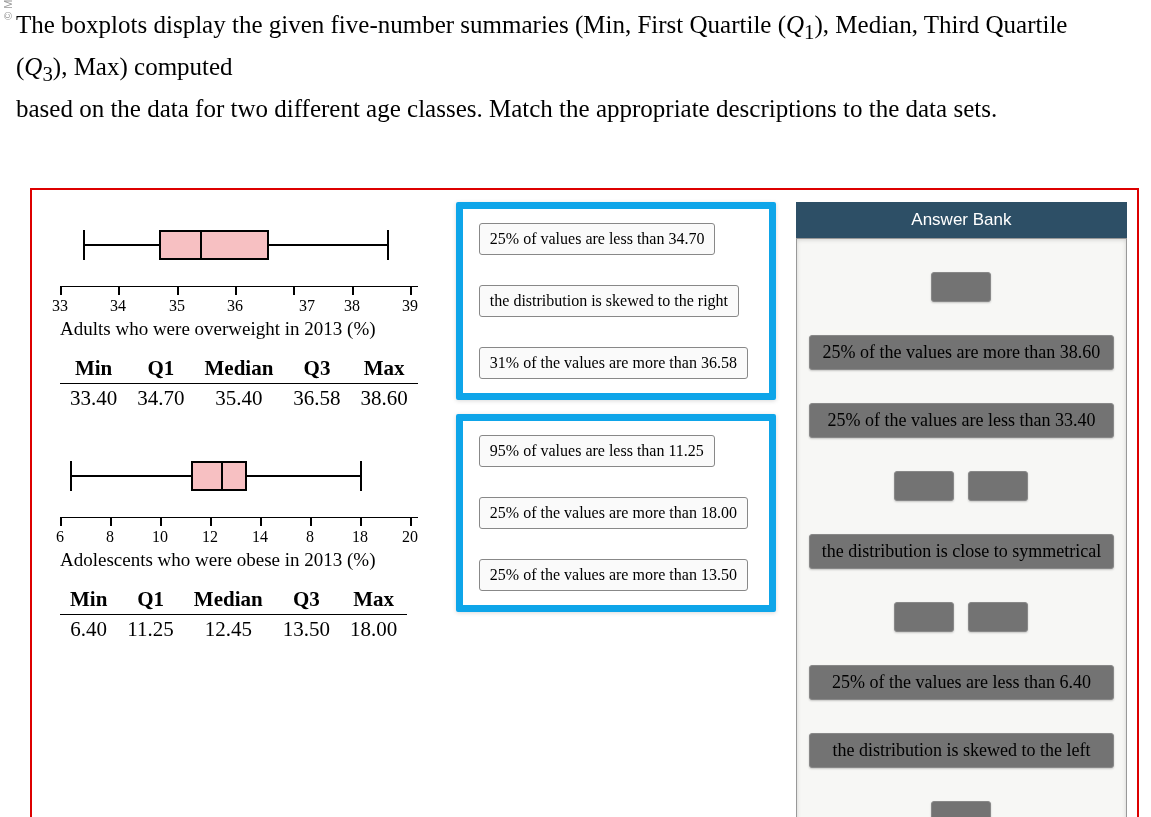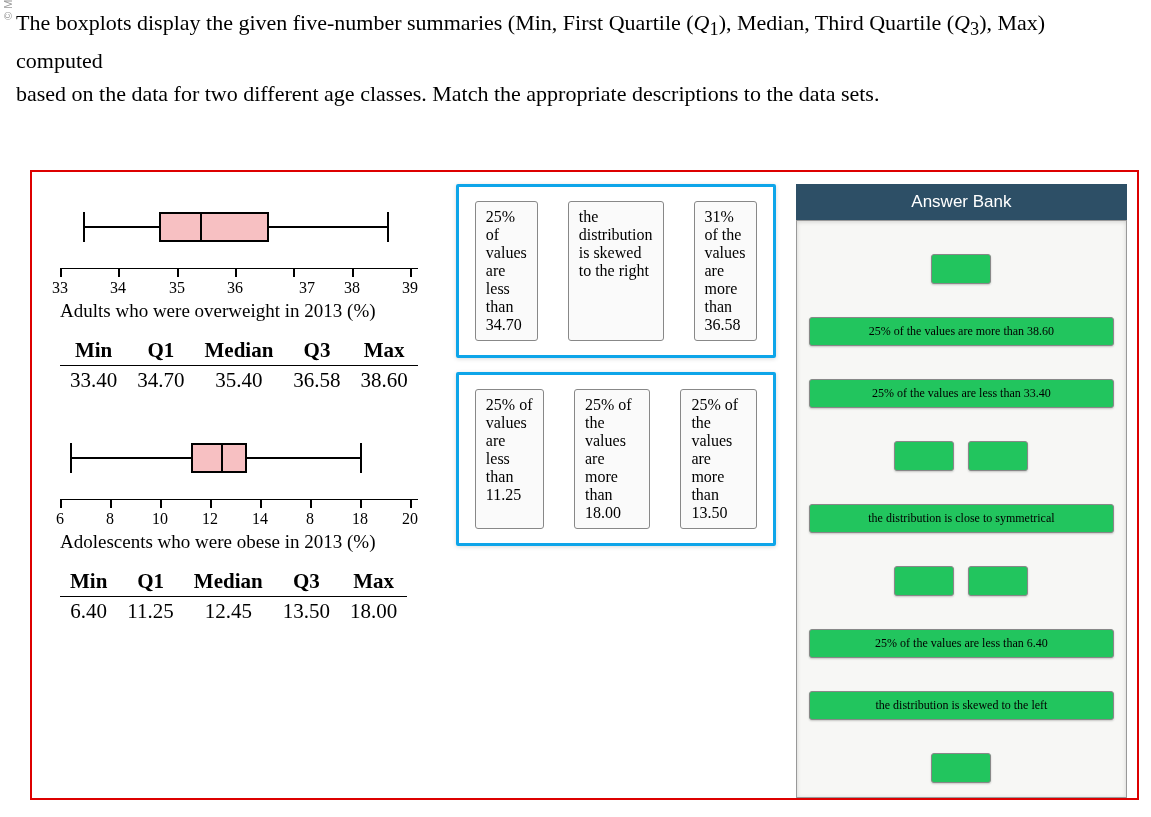--- a/index.html
+++ b/index.html
@@ -18,21 +18,21 @@
     top: 20px;
     transform: rotate(-90deg);
     transform-origin: left top;
     font-family: Arial, sans-serif;
     font-size: 11px;
     color: #999;
     white-space: nowrap;
   }
   .intro {
     padding: 6px 26px 20px 16px;
-    font-size: 22px;
+    font-size: 25px;
     line-height: 1.5;
   }
   .sub { font-style: italic; }
   .outer {
     margin: 40px 12px 0 30px;
     border: 2px solid #d00;
     padding: 12px 10px 0 10px;
     display: flex;
     gap: 20px;
   }
@@ -52,25 +52,25 @@
   .tick-label { position:absolute; top:10px; transform:translateX(-50%); font-size:16px; }
   .plot-title { text-align:left; margin:6px 18px 14px 18px; font-size:19px; }
   .stats-table { margin:0 18px; }
   .stats-table table { border-collapse: collapse; font-size:21px; }
   .stats-table th { font-weight:bold; padding:2px 10px; text-align:center; }
   .stats-table td { padding:2px 10px; text-align:center; }
   .stats-table .hr { border-top:1.5px solid #000; }
 
   
   .drop-group {
-    border: 3px solid #0ea5e9;
+    border: 7px solid #0ea5e9;
     border-radius: 2px;
     padding: 14px 16px;
     display:flex;
-    flex-direction:row;
+    flex-direction:column;
     gap:30px;
     box-shadow: 0 1px 4px rgba(0,0,0,0.15);
   }
   .drop-label {
     border:1px solid #888;
     border-radius:3px;
     padding:6px 10px;
     font-size:16px;
     display:inline-block;
     width:fit-content;
@@ -93,22 +93,22 @@
     display:flex;
     flex-direction:column;
     gap:14px;
     box-shadow: 0 1px 4px rgba(0,0,0,0.15) inset;
   }
   .bank-row { display:flex; gap:14px; justify-content:center; }
   .bank-item {
     border:1px solid #888;
     border-radius:3px;
     padding:6px 10px;
-    font-size:12px;
-    background:#22c55e;
+    font-size:18px;
+    background:#737373;
     min-width:50px;
     min-height:28px;
     text-align:center;
     box-shadow: 0 1px 2px rgba(0,0,0,0.2);
     margin-top: 19px;
   }
   .bank-item.empty { width:60px; height:30px; }
   .bank-item.full { width:100%; }
 </style>
 </head>
@@ -227,21 +227,21 @@
 
   </div>
 
   <div class="col-mid">
     <div class="drop-group">
       <div class="drop-label">25% of values are less than 34.70</div>
       <div class="drop-label">the distribution is skewed to the right</div>
       <div class="drop-label">31% of the values are more than 36.58</div>
     </div>
     <div class="drop-group">
-      <div class="drop-label">25% of values are less than 11.25</div>
+      <div class="drop-label">95% of values are less than 11.25</div>
       <div class="drop-label">25% of the values are more than 18.00</div>
       <div class="drop-label">25% of the values are more than 13.50</div>
     </div>
   </div>
 
   <div class="col-right">
     <div class="bank-header">Answer Bank</div>
     <div class="bank-body">
       <div class="bank-row">
           <div class="bank-item empty"></div>

